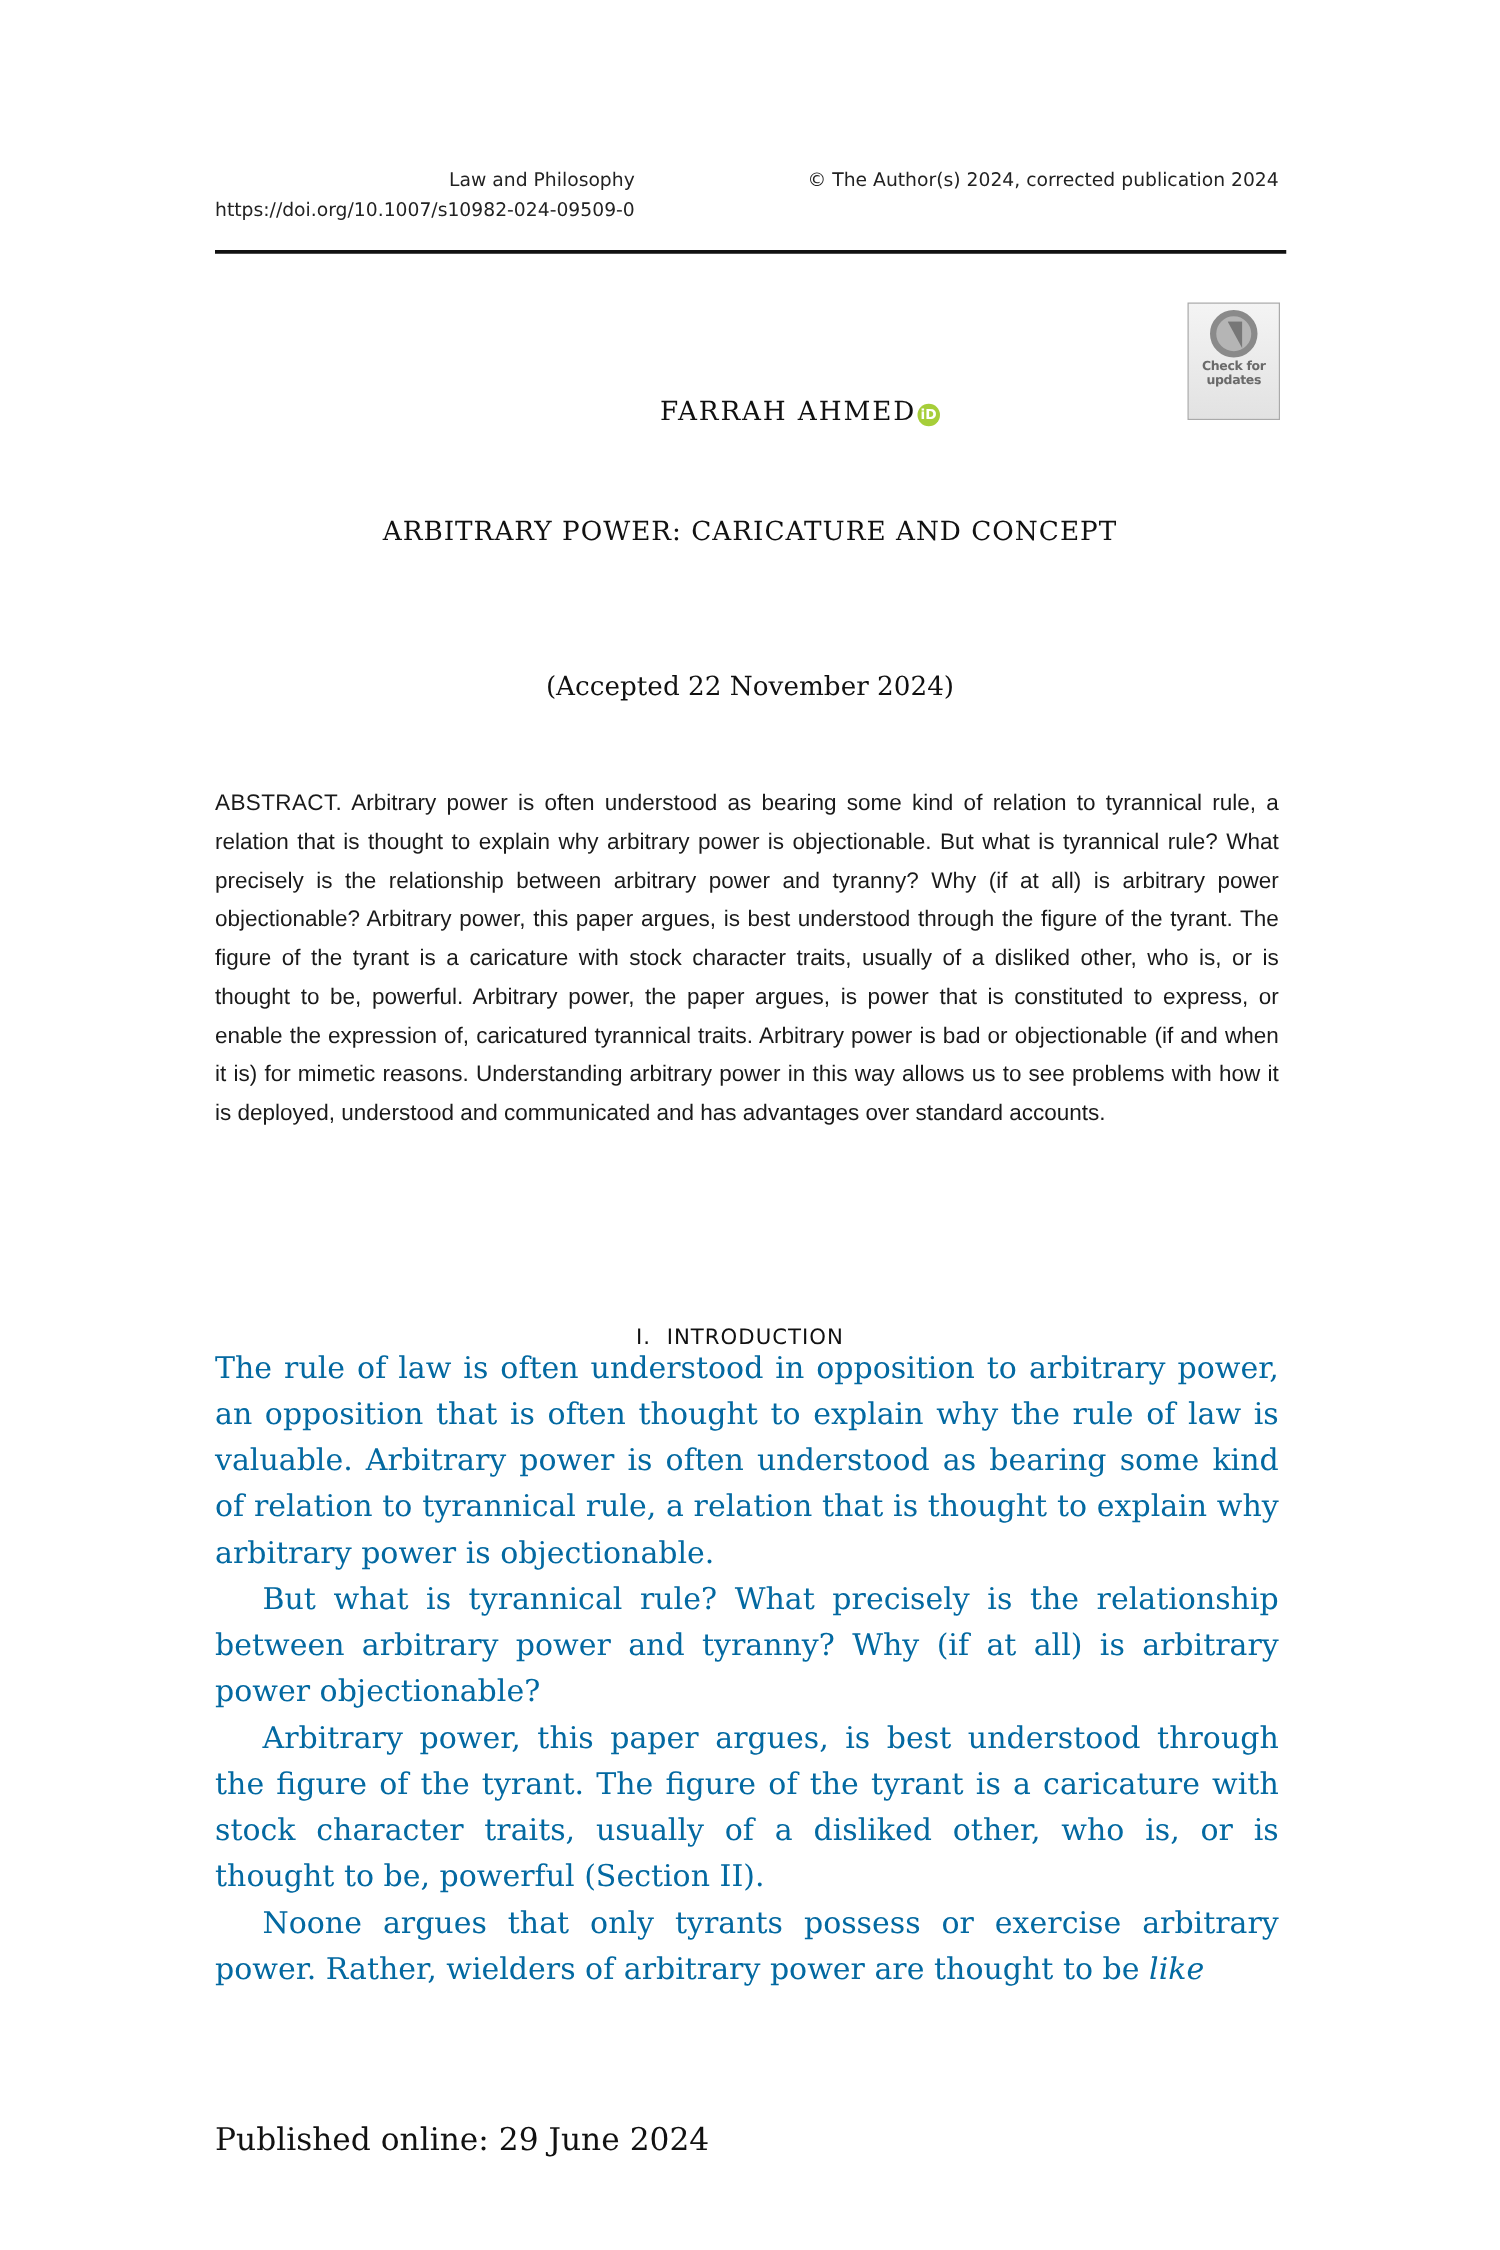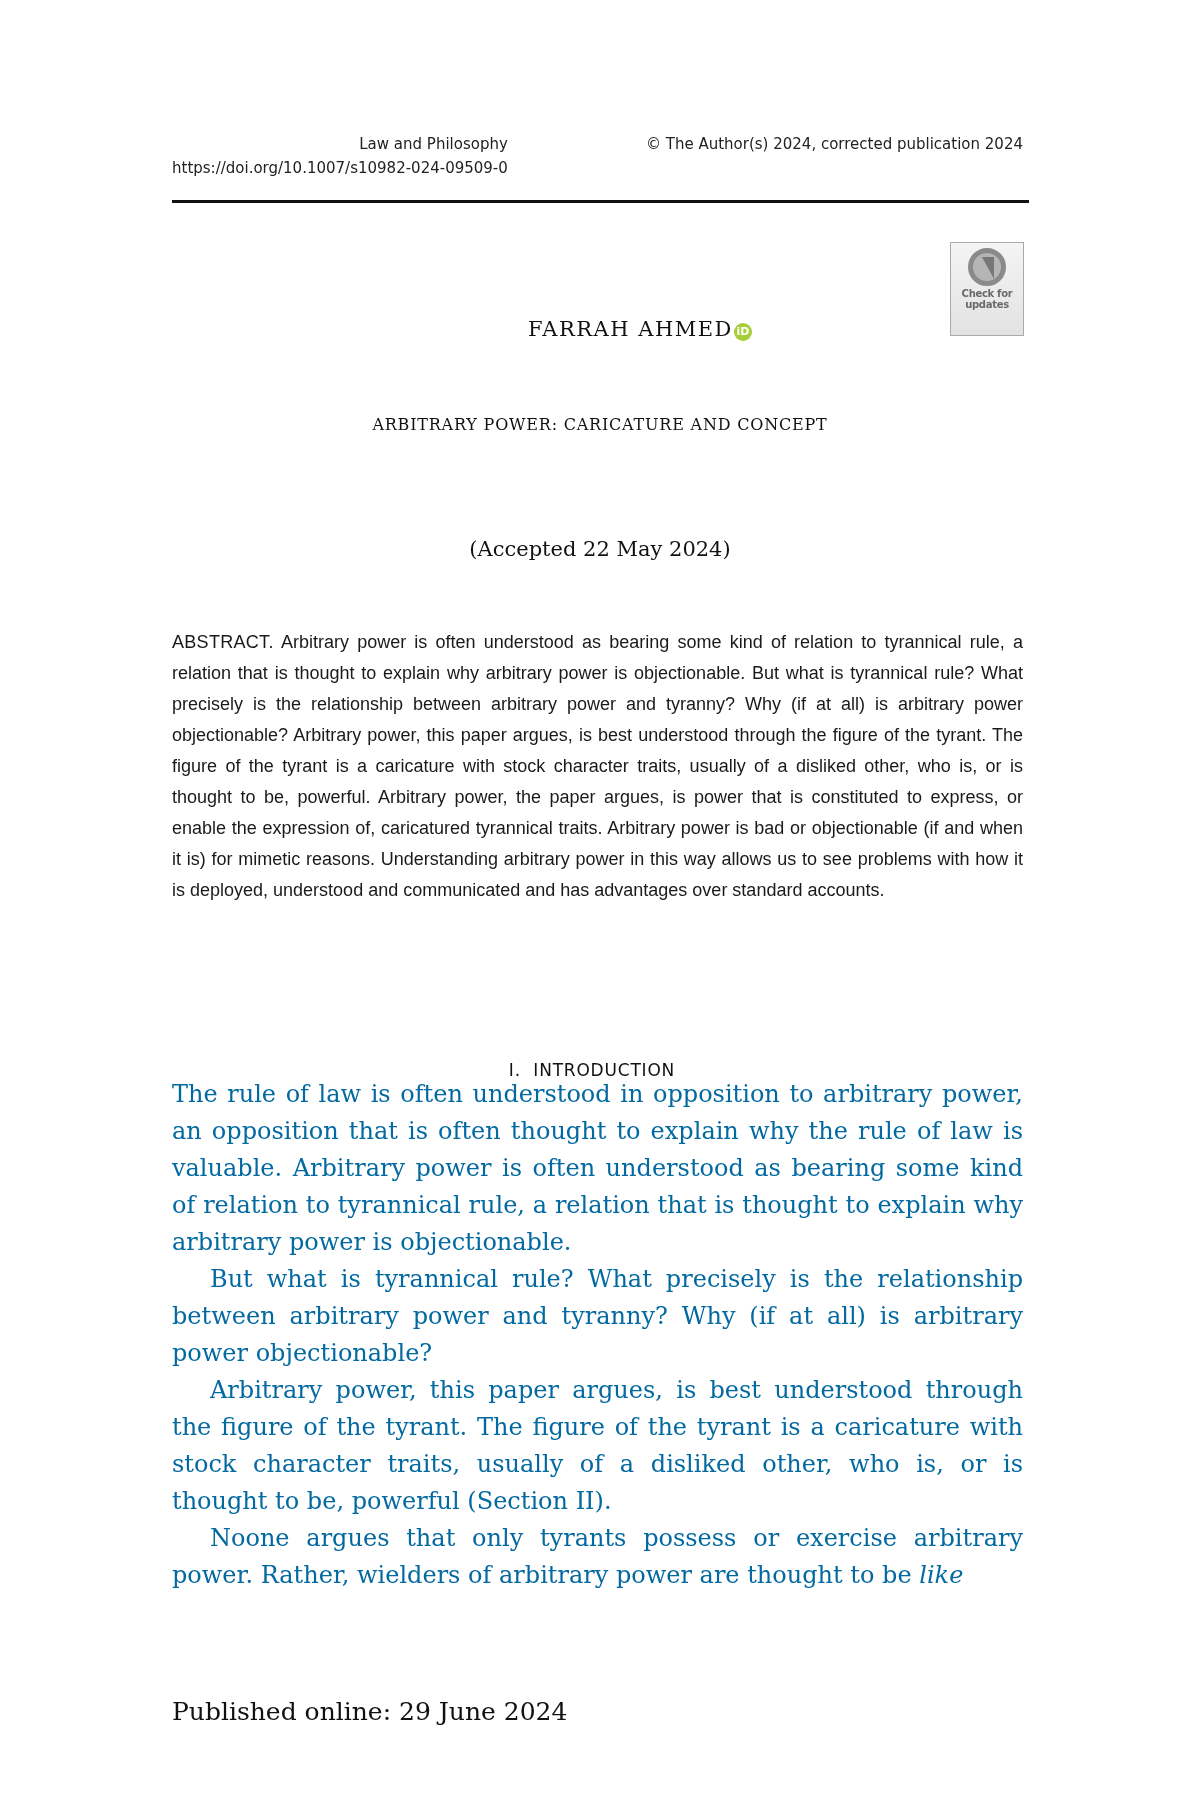--- a/index.html
+++ b/index.html
@@ -120,21 +120,21 @@
       letter-spacing: 0;
       margin-left: 1px;
       cursor: pointer;
     }
     .title {
       position: absolute;
       left: 0;
       width: 1200px;
       top: 410px;
       text-align: center;
-      font-size: 16px;
+      font-size: 21px;
       letter-spacing: 0.8px;
       line-height: 30px;
     }
     .accepted {
       position: absolute;
       left: 0;
       width: 1200px;
       top: 535px;
       text-align: center;
       font-size: 21px;
@@ -214,21 +214,21 @@
       <div>updates</div>
     </div>
   </div>
 
   <div class="author">
     <span>FARRAH AHMED</span><span class="orcid">iD</span>
   </div>
 
   <div class="title">ARBITRARY POWER: CARICATURE AND CONCEPT</div>
 
-  <div class="accepted">(Accepted 22 May 2024)</div>
+  <div class="accepted">(Accepted 22 November 2024)</div>
 
   <p class="abstract">
     <span class="label">ABSTRACT.</span>
     <span>Arbitrary power is often understood as bearing some kind of relation to tyrannical rule, a relation that is thought to explain why arbitrary power is objectionable. But what is tyrannical rule? What precisely is the relationship be­tween arbitrary power and tyranny? Why (if at all) is arbitrary power objection­able? Arbitrary power, this paper argues, is best understood through the figure of the tyrant. The figure of the tyrant is a caricature with stock character traits, usually of a disliked other, who is, or is thought to be, powerful. Arbitrary power, the paper argues, is power that is constituted to express, or enable the expression of, caricatured tyrannical traits. Arbitrary power is bad or objectionable (if and when it is) for mimetic reasons. Understanding arbitrary power in this way allows us to see problems with how it is deployed, understood and communicated and has advantages over standard accounts.</span>
   </p>
 
   <div class="section-heading">
     <span>I.</span>&nbsp;
     <span>INTRODUCTION</span>
   </div>

